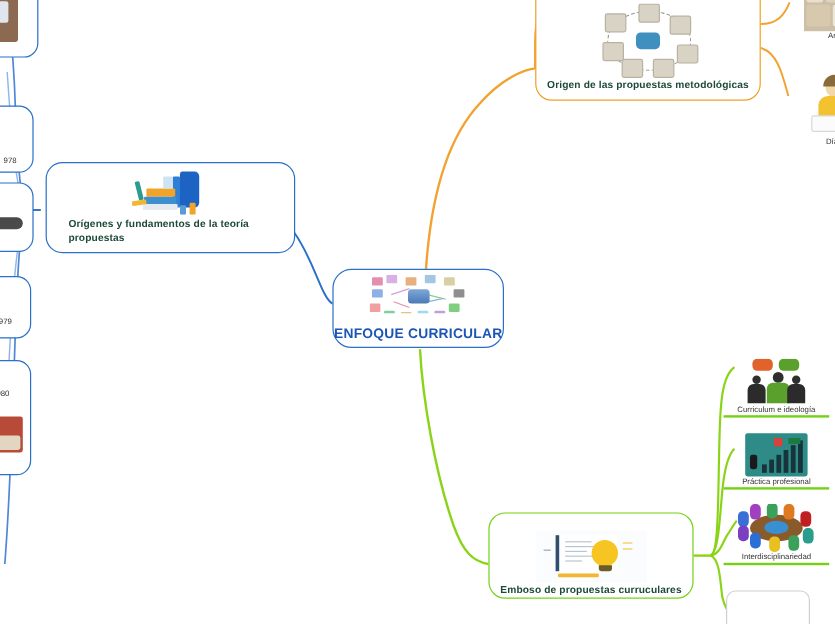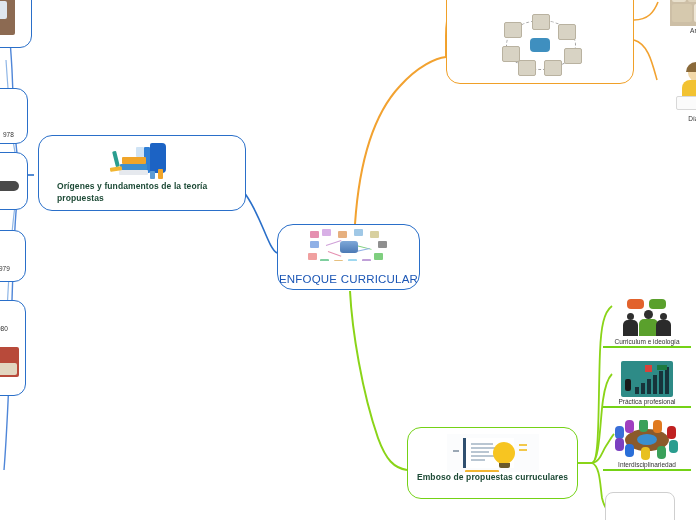--- a/index.html
+++ b/index.html
@@ -52,21 +52,21 @@
     border: 1.6px solid #2a6fc9;
     border-radius: 16px;
     padding: 4px 6px;
     display: flex;
     flex-direction: column;
     align-items: center;
     justify-content: center;
   }
   #node-center .center-title {
     font-size: 11.5px;
-    font-weight: normal;
+    font-weight: bold;
     color: #1b56b5;
     letter-spacing: 0.2px;
     margin-top: 12px;
     white-space: nowrap;
   }
 
   
   #node-origenes {
     left: 38px; top: 135px;
     width: 208px; height: 76px;
@@ -97,21 +97,21 @@
 
   
   #node-emboso {
     left: 407px; top: 427px;
     width: 171px; height: 72px;
     border: 1.4px solid #74d216;
     display: flex;
     flex-direction: column;
     align-items: center;
     justify-content: flex-end;
-    padding-bottom: 15px;
+    padding-bottom: 1px;
   }
 
   
   .leaf-green {
     position: absolute;
     width: 88px;
     display: flex;
     flex-direction: column;
     align-items: center;
     border-bottom: 2px solid #74d216;
@@ -355,20 +355,21 @@
       <div class="nring"></div>
       <div class="ncell" style="left:40px; top:0px;"></div>
       <div class="ncell" style="left:66px; top:10px;"></div>
       <div class="ncell" style="left:72px; top:34px;"></div>
       <div class="ncell" style="left:52px; top:46px;"></div>
       <div class="ncell" style="left:26px; top:46px;"></div>
       <div class="ncell" style="left:10px; top:32px;"></div>
       <div class="ncell" style="left:12px; top:8px;"></div>
       <div class="ncore"></div>
     </div>
+    <div class="node-label">Origen de las propuestas metodológicas</div>
   </div>
 
   <div class="node" id="node-emboso">
     <div class="illus illus-bulb">
       <div class="screen"></div>
       <div class="ln" style="left:24px; top:9px;  width:22px;"></div>
       <div class="ln" style="left:24px; top:13px; width:26px;"></div>
       <div class="ln" style="left:24px; top:17px; width:18px;"></div>
       <div class="ln" style="left:24px; top:21px; width:24px;"></div>
       <div class="ln" style="left:24px; top:25px; width:14px;"></div>

